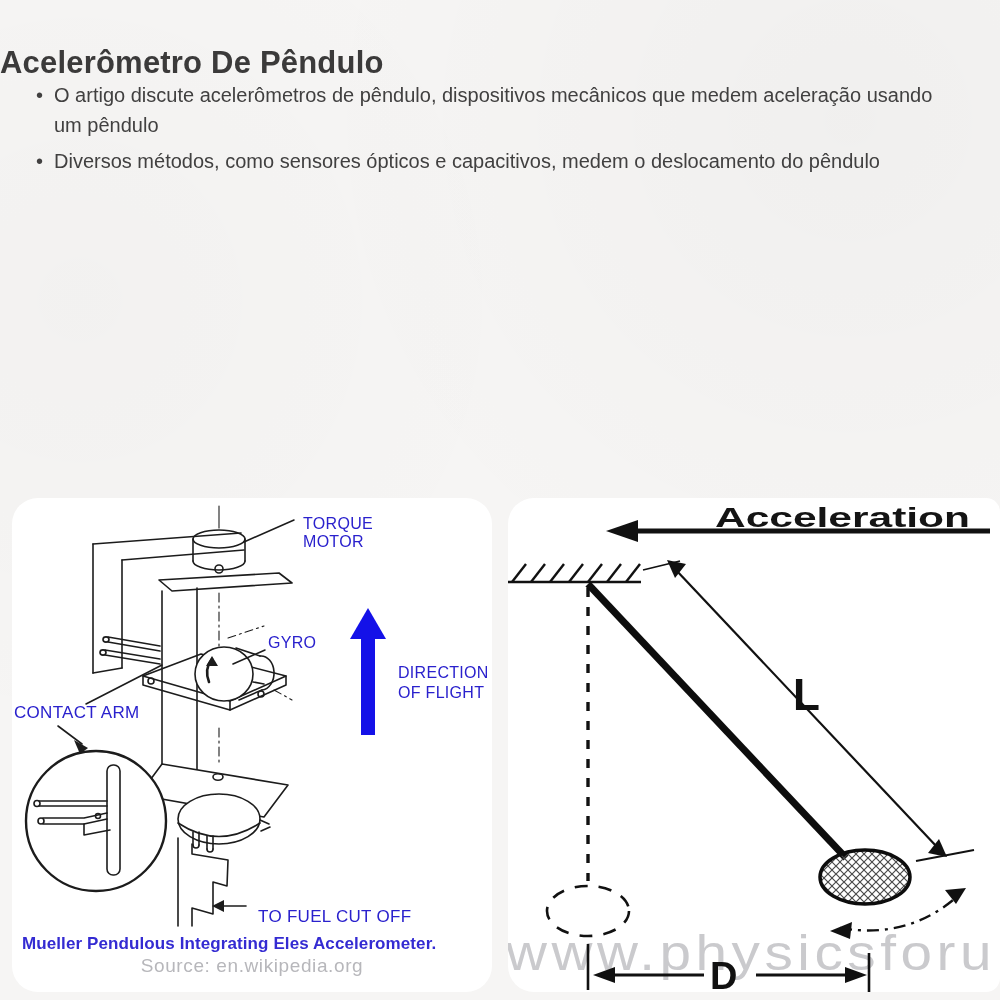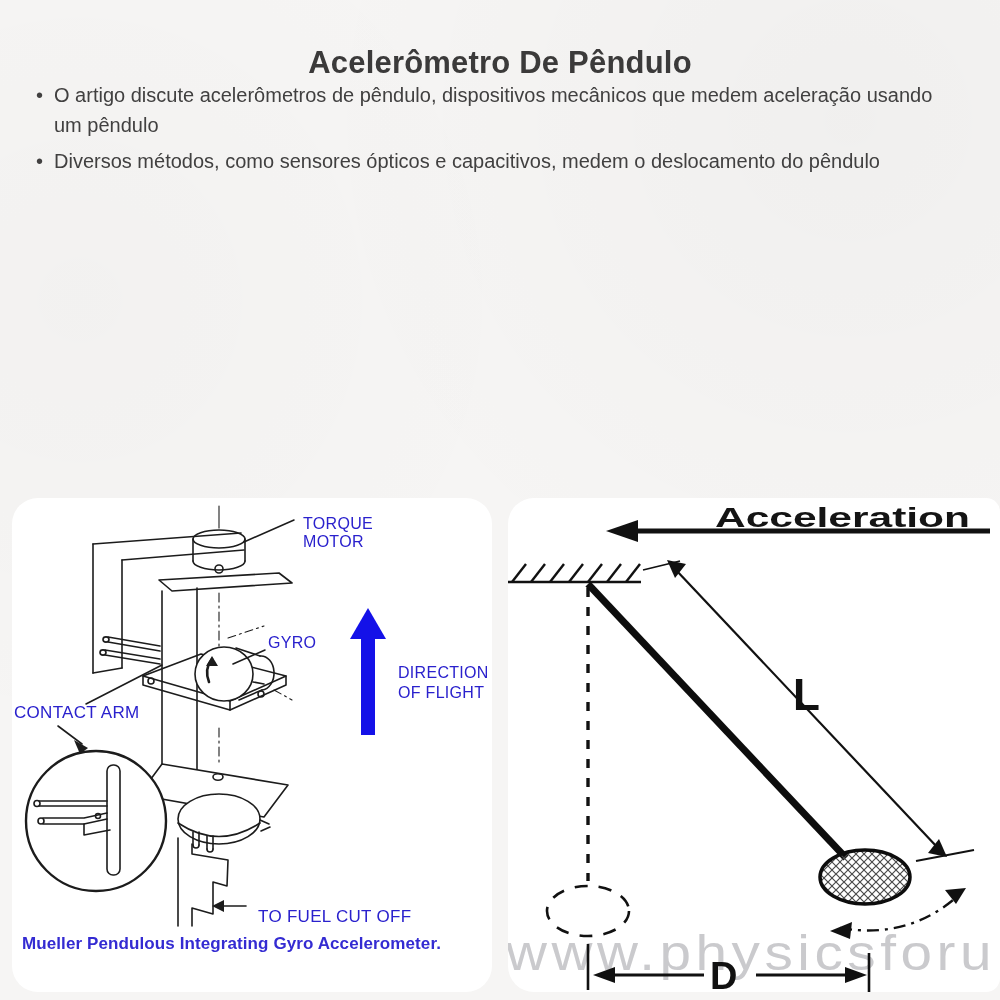--- a/index.html
+++ b/index.html
@@ -10,21 +10,21 @@
   }
   .bg-texture{
     position:absolute;inset:0;
     background:
       radial-gradient(circle at 85% 12%, rgba(0,0,0,0.025), transparent 45%),
       radial-gradient(circle at 8% 30%, rgba(0,0,0,0.015), transparent 40%);
     pointer-events:none;
   }
   .page-title{
     position:absolute;top:24px;left:0;width:1000px;
-    text-align:center;font-size:31px;font-weight:700;color:#3b3a3a;
+    font-size:31px;font-weight:700;color:#3b3a3a;
     letter-spacing:0.2px;
   }
   ul.bullets{
     position:absolute;top:80px;left:36px;width:924px;
     margin:0;padding:0;list-style:none;
     font-size:20px;line-height:30px;color:#414040;
   }
   ul.bullets li{
     position:relative;padding-left:18px;margin-bottom:6px;
   }
@@ -178,21 +178,22 @@
 
     <text class="blue-label" x="291" y="31">TORQUE</text>
     <text class="blue-label" x="291" y="49">MOTOR</text>
     <text class="blue-label" x="256" y="150">GYRO</text>
     <text class="blue-label big" x="2" y="220">CONTACT ARM</text>
     <text class="blue-label" x="386" y="180">DIRECTION</text>
     <text class="blue-label" x="386" y="200">OF FLIGHT</text>
     <text class="blue-label big" x="246" y="424">TO FUEL CUT OFF</text>
   </svg>
 
-  <div class="fig-caption">Mueller Pendulous Integrating Gyro Accelerometer.</div>
+  <div class="fig-caption">Mueller Pendulous Integrating Eles Accelerometer.</div>
+  <div class="fig-source">Source: en.wikipedia.org</div>
 </div>
 
 <div class="panel right">
   <svg width="492" height="494" viewBox="0 0 492 494">
     <defs>
       <pattern id="xhatch" width="8" height="8" patternUnits="userSpaceOnUse">
         <path d="M0,8 L8,0 M-2,2 L2,-2 M6,10 L10,6" stroke="#4a4a4a" stroke-width="1.2"></path>
         <path d="M0,0 L8,8 M-2,6 L2,10 M6,-2 L10,2" stroke="#4a4a4a" stroke-width="1.2"></path>
       </pattern>
     </defs>

